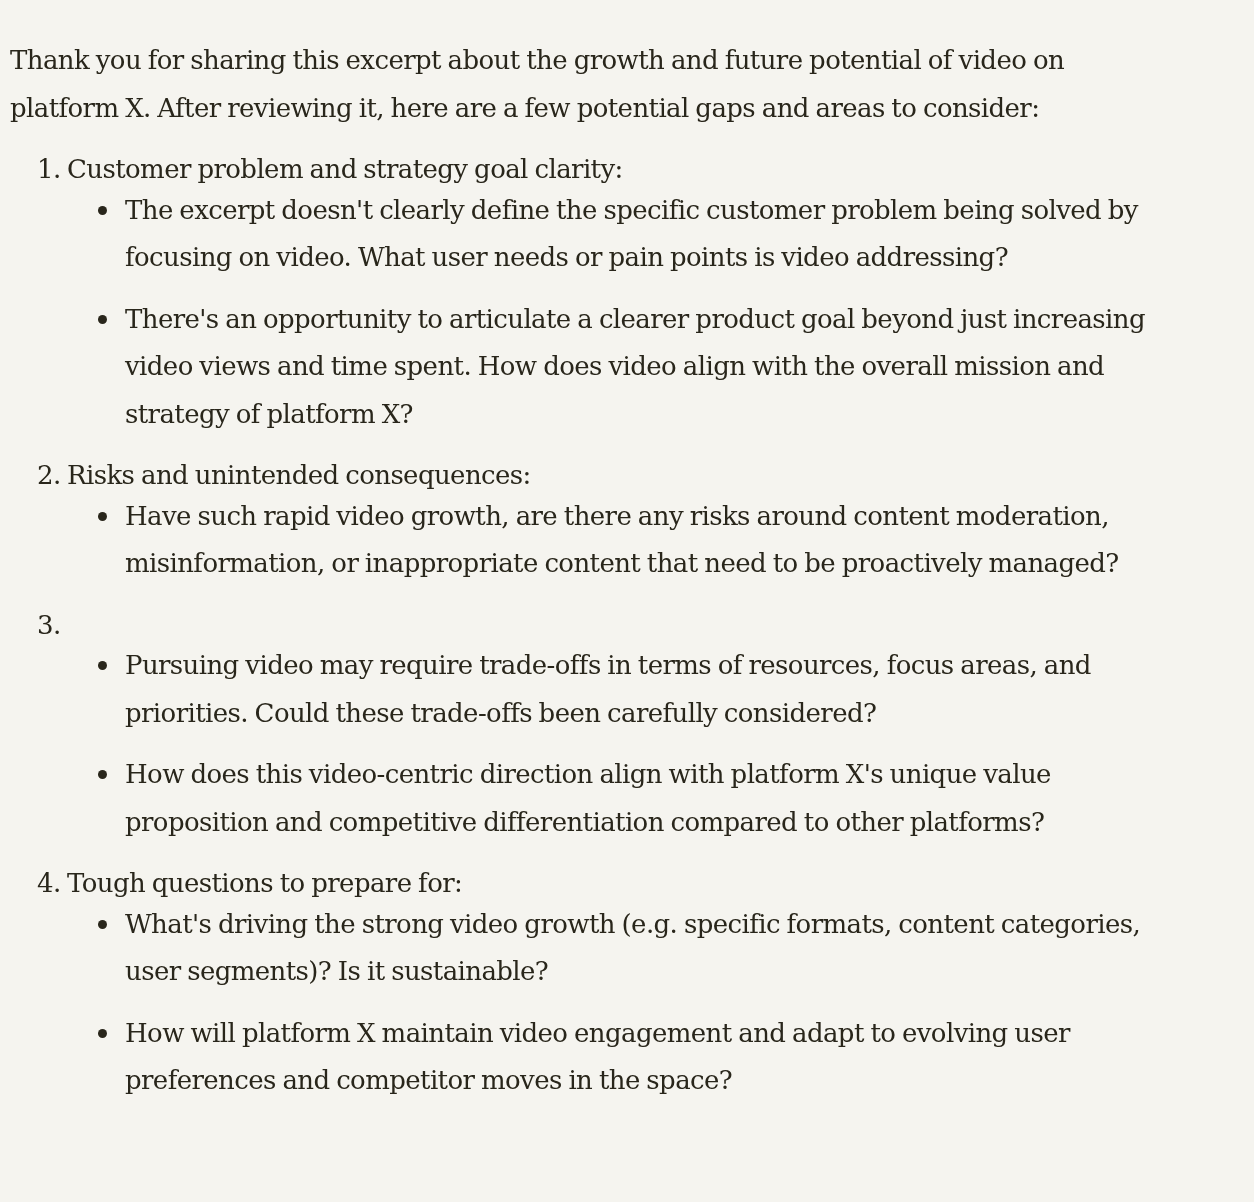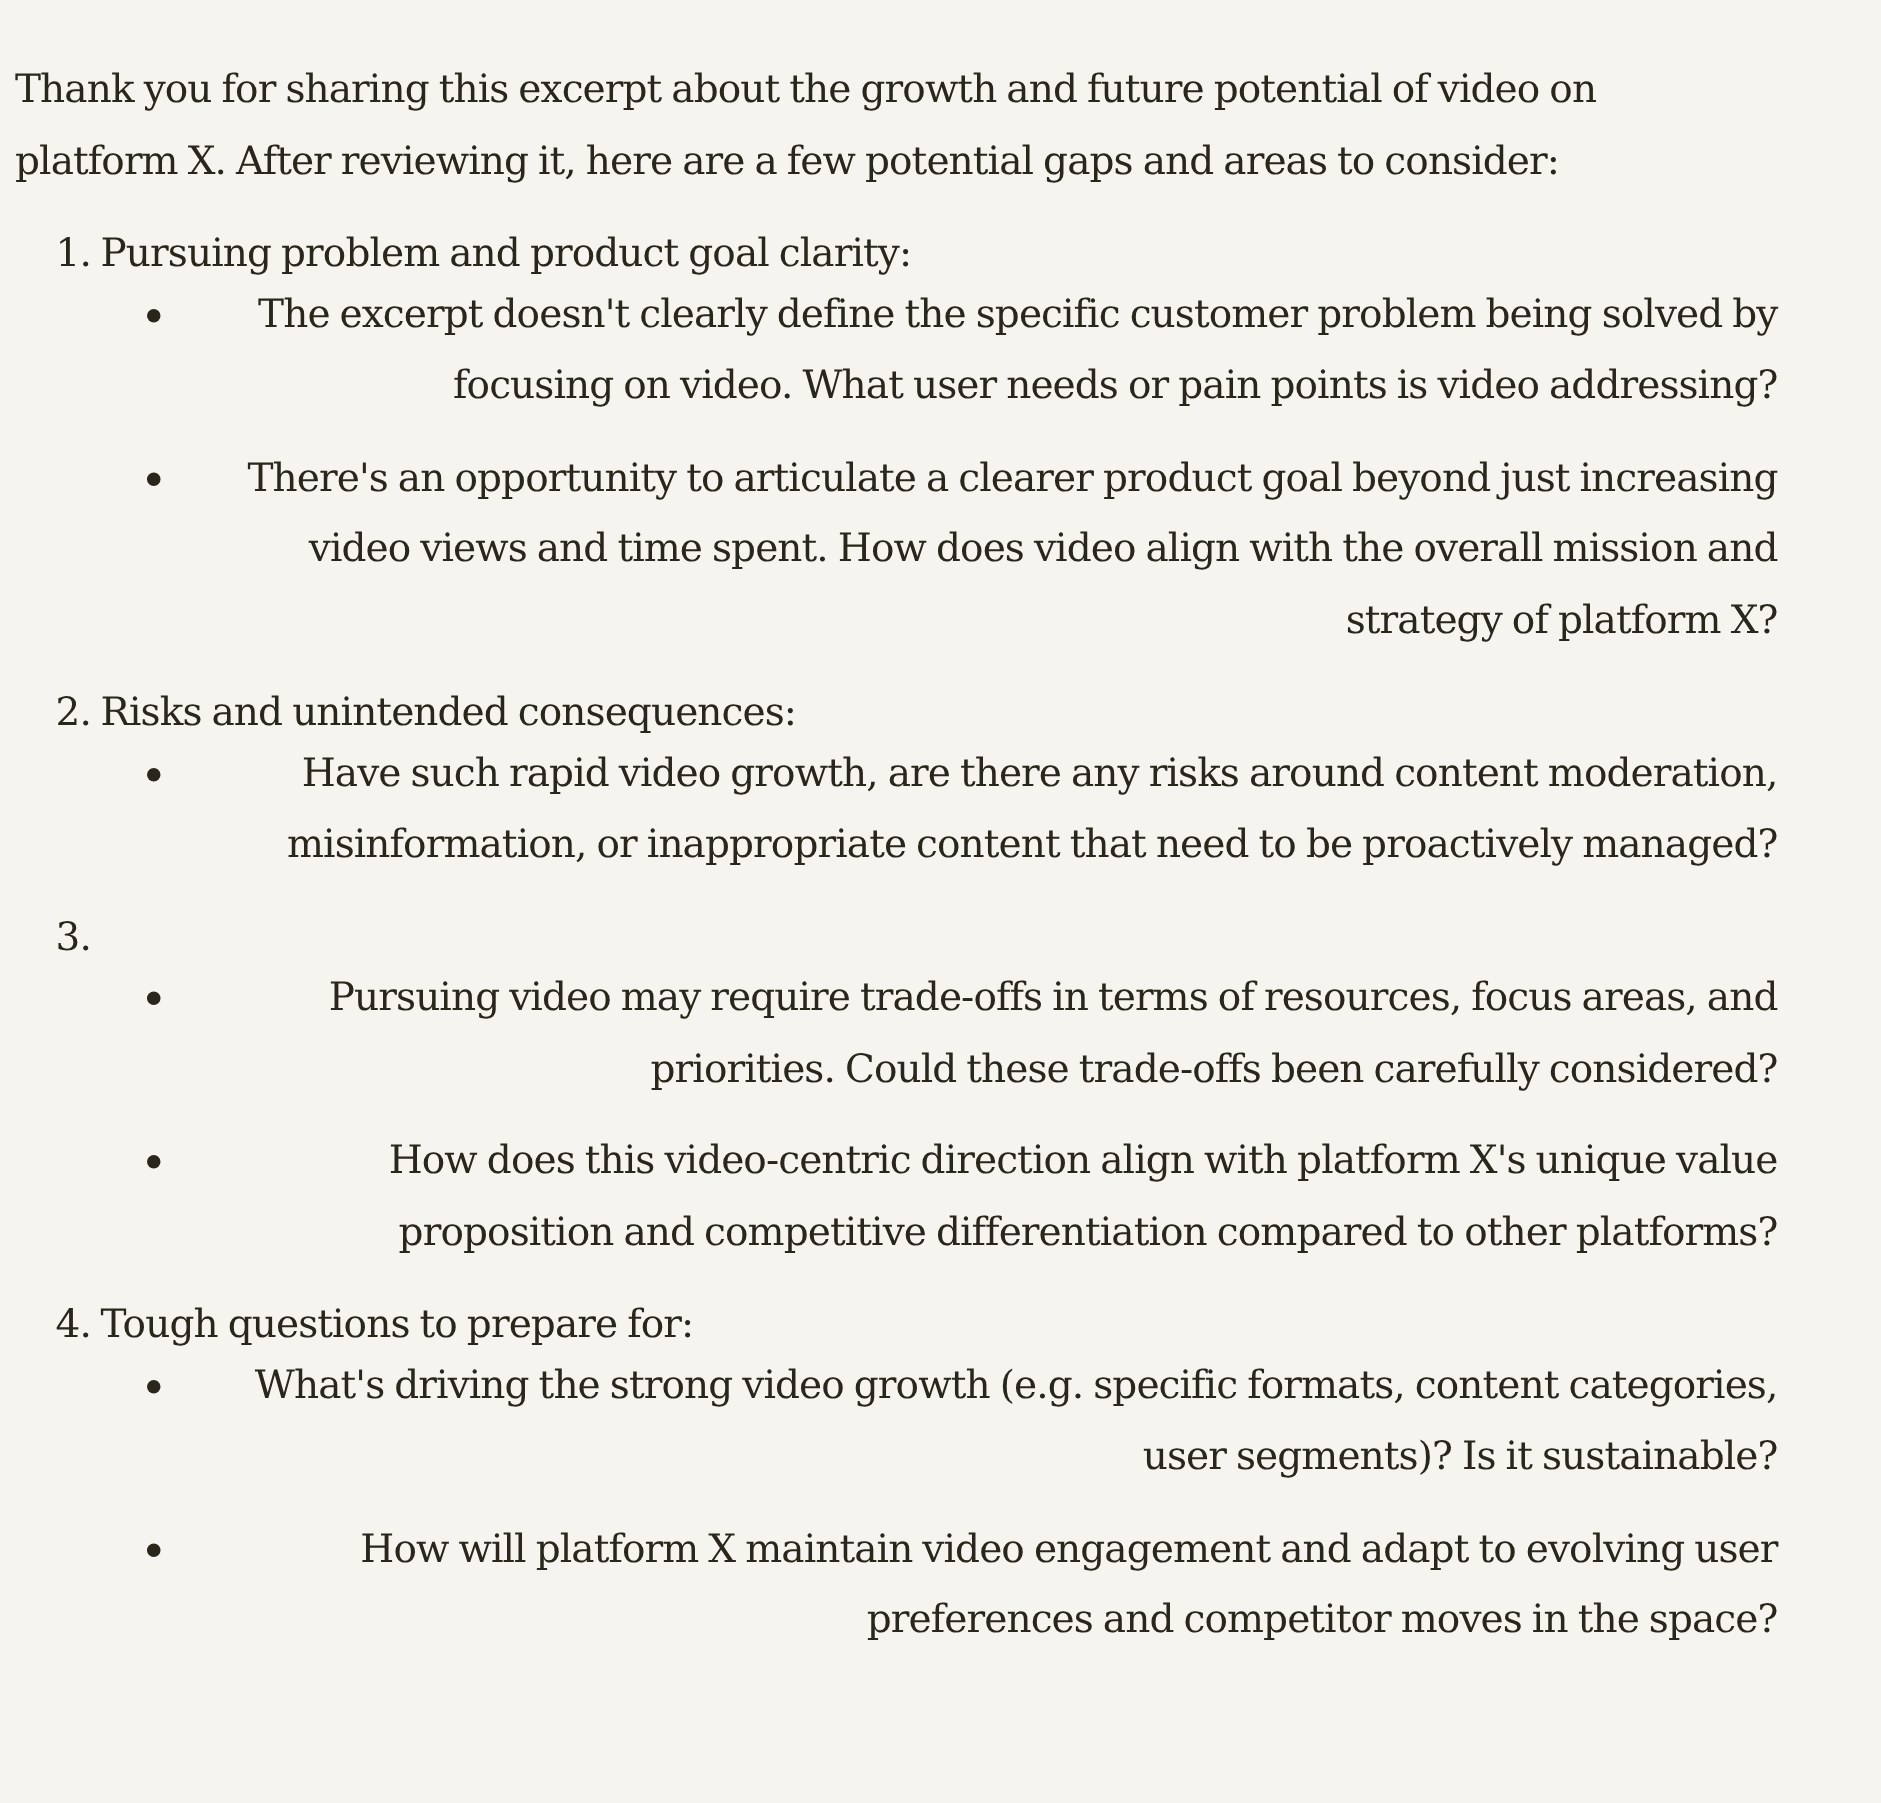--- a/index.html
+++ b/index.html
@@ -49,21 +49,20 @@
       list-style: none;
       margin: -7px 0 0 0;
       padding: 0;
     }
     .bullet {
       position: relative;
       padding-left: 115px;
       line-height: 47.5px;
       width: 1060px;
       margin-bottom: 14px;
-      text-align: right;
     }
     .bullet:last-child {
       margin-bottom: 0;
     }
     .bullet-dot {
       position: absolute;
       left: 88px;
       top: 19px;
       width: 9px;
       height: 9px;
@@ -74,21 +73,21 @@
 </head>
 <body>
 
 <div class="page">
   <p class="intro">Thank you for sharing this excerpt about the growth and future potential of video on platform X. After reviewing it, here are a few potential gaps and areas to consider:</p>
 
   <ol class="sections">
     <li class="section">
       <div class="section-title">
         <span class="section-num">1.</span>
-        <span>Pursuing problem and product goal clarity:</span>
+        <span>Customer problem and strategy goal clarity:</span>
       </div>
       <ul class="bullets">
         <li class="bullet">
           <span class="bullet-dot"></span>
           <span>The excerpt doesn't clearly define the specific customer problem being solved by focusing on video. What user needs or pain points is video addressing?</span>
         </li>
         <li class="bullet">
           <span class="bullet-dot"></span>
           <span>There's an opportunity to articulate a clearer product goal beyond just increasing video views and time spent. How does video align with the overall mission and strategy of platform X?</span>
         </li>

